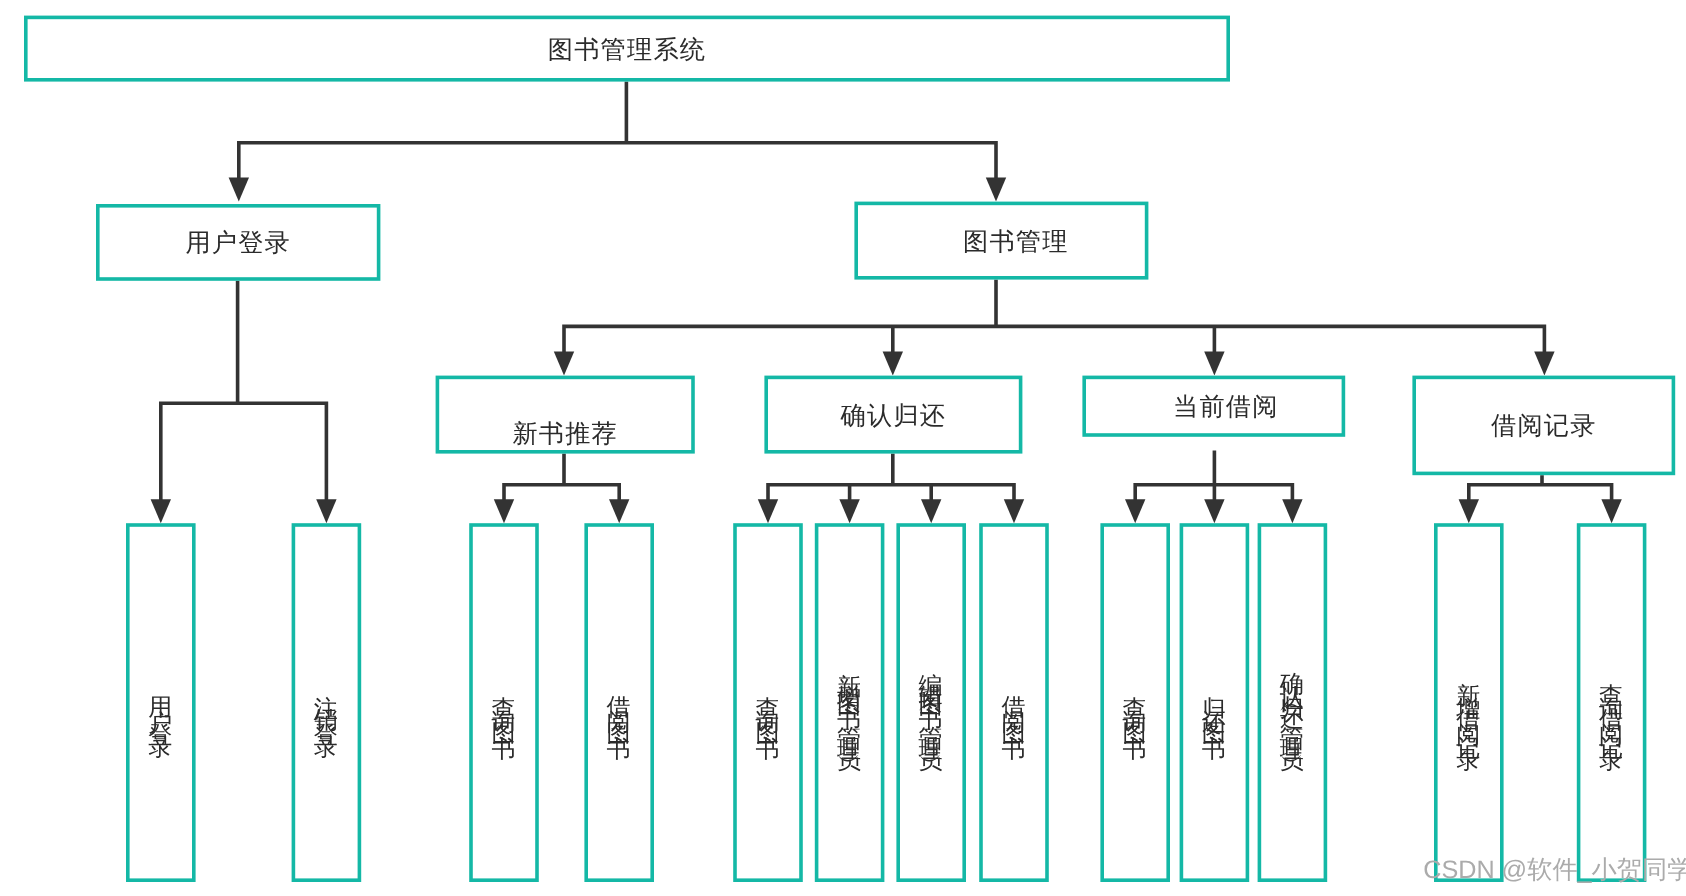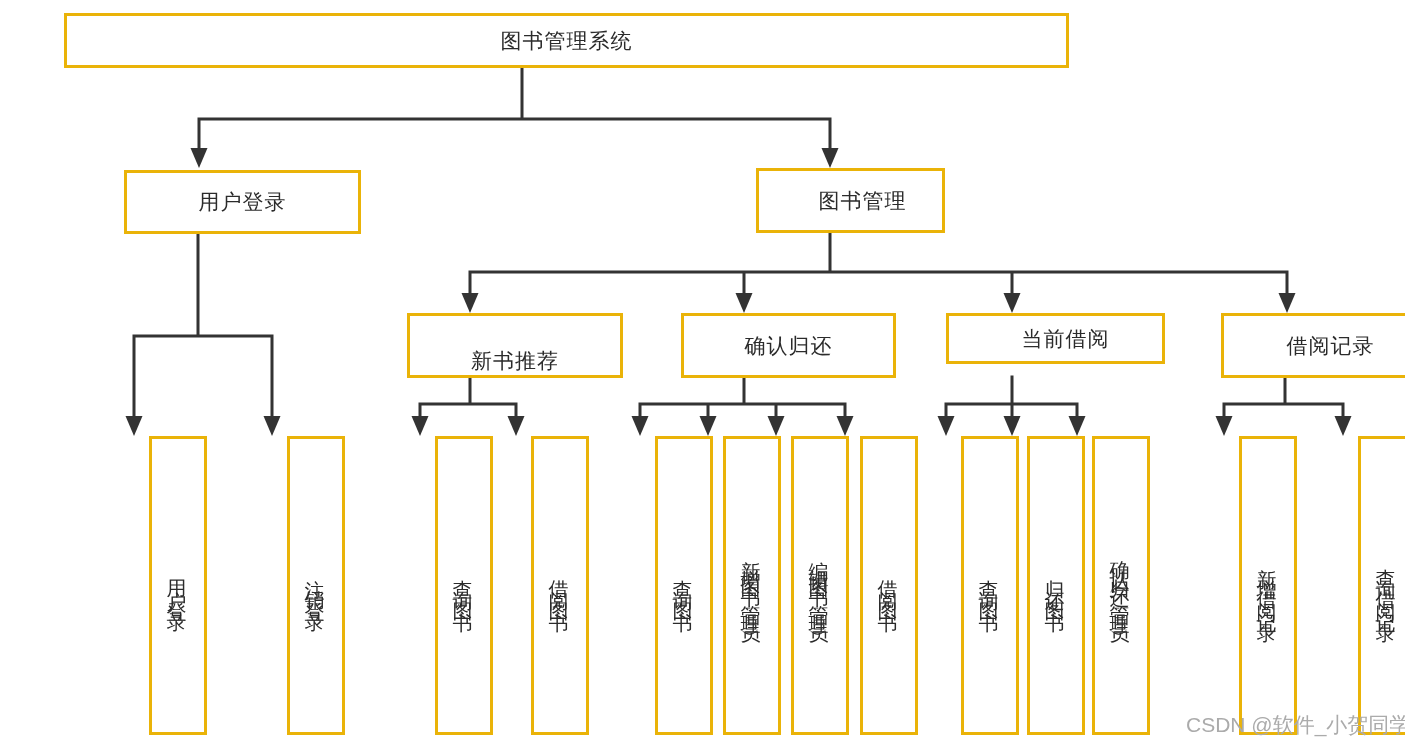--- a/index.html
+++ b/index.html
@@ -3,21 +3,21 @@
 <meta charset="utf-8">
 <style>
   html,body{margin:0;padding:0;background:#ffffff;}
   .stage{
     position:relative;width:1405px;height:747px;background:#ffffff;
     font-family:"Liberation Sans", sans-serif;overflow:hidden;
   }
   .wires{position:absolute;left:0;top:0;z-index:1;}
   .node{
     position:absolute;z-index:2;box-sizing:border-box;
-    border:3px solid #eab308;background:#ffffff;color:#2b2b2b;margin-left:44px;
+    border:3px solid #14b8a6;background:#ffffff;color:#2b2b2b;
   }
   .hnode{
     display:flex;align-items:center;justify-content:center;
     font-size:21px;letter-spacing:1px;
   }
   .vnode{
     width:58px;height:299px;
     writing-mode:vertical-lr;text-orientation:mixed;
     text-align:center;font-size:20px;letter-spacing:11px;line-height:50px;
   }
@@ -67,34 +67,34 @@
     </g>
   </svg>
 
   <div class="node hnode" style="left:20px;top:13px;width:1005px;height:55px;">
     <span>图书管理系统</span>
   </div>
 
   <div class="node hnode" style="left:80px;top:170px;width:237px;height:64px;">
     <span>用户登录</span>
   </div>
-  <div class="node hnode" style="left:712px;top:168px;width:189px;height:65px;padding-left:24px;">
+  <div class="node hnode" style="left:712px;top:168px;width:245px;height:65px;padding-left:24px;">
     <span>图书管理</span>
   </div>
 
   <div class="node hnode" style="left:363px;top:313px;width:216px;height:65px;align-items:flex-end;">
     <span>新书推荐</span>
   </div>
   <div class="node hnode" style="left:637px;top:313px;width:215px;height:65px;">
     <span>确认归还</span>
   </div>
   <div class="node hnode" style="left:902px;top:313px;width:219px;height:51px;padding-left:20px;">
     <span>当前借阅</span>
   </div>
-  <div class="node hnode" style="left:1177px;top:313px;width:219px;height:65px;">
+  <div class="node hnode" style="left:1177px;top:313px;width:219px;height:83px;">
     <span>借阅记录</span>
   </div>
 
   <div class="node vnode" style="left:105px;top:436px;">用户登录</div>
   <div class="node vnode" style="left:243px;top:436px;">注销登录</div>
 
   <div class="node vnode" style="left:391px;top:436px;">查询图书</div>
   <div class="node vnode" style="left:487px;top:436px;">借阅图书</div>
 
   <div class="node vnode" style="left:611px;top:436px;">查询图书</div>

